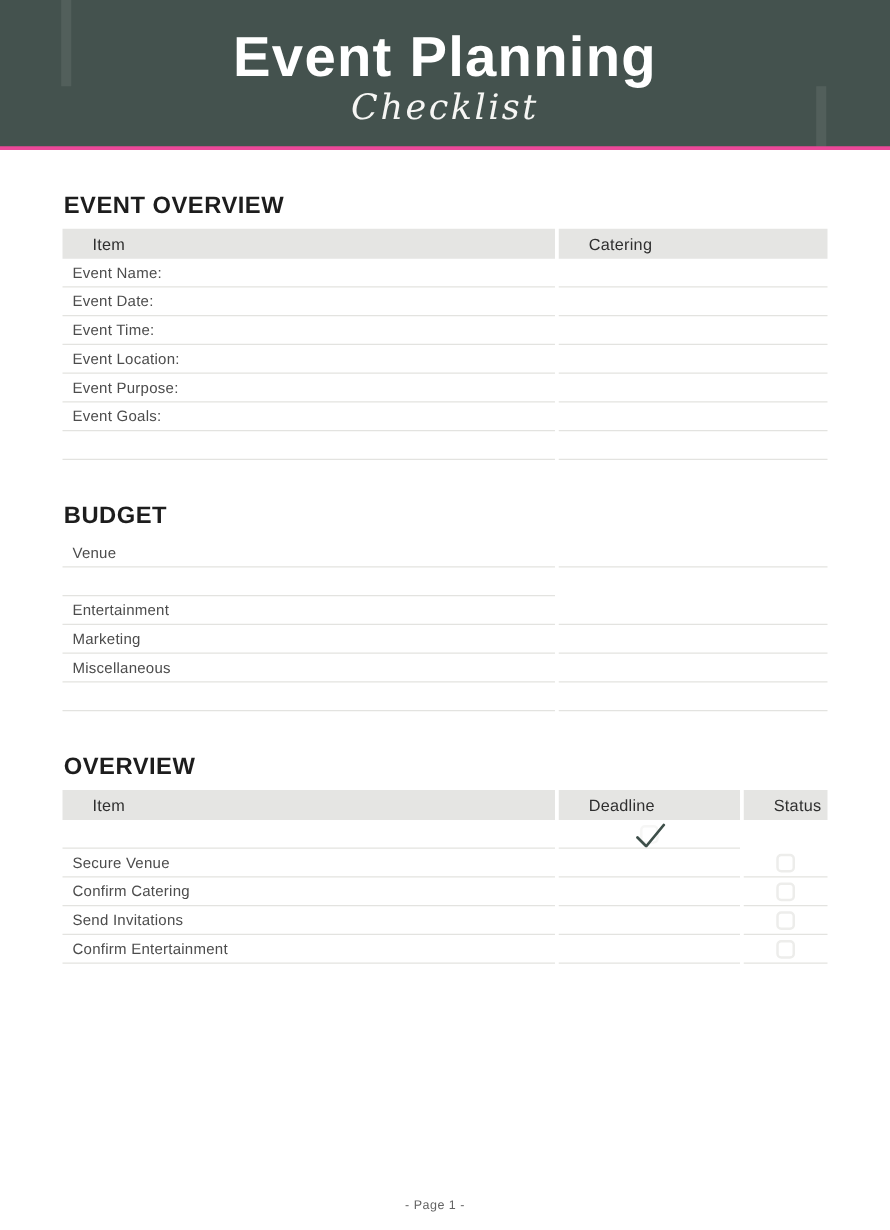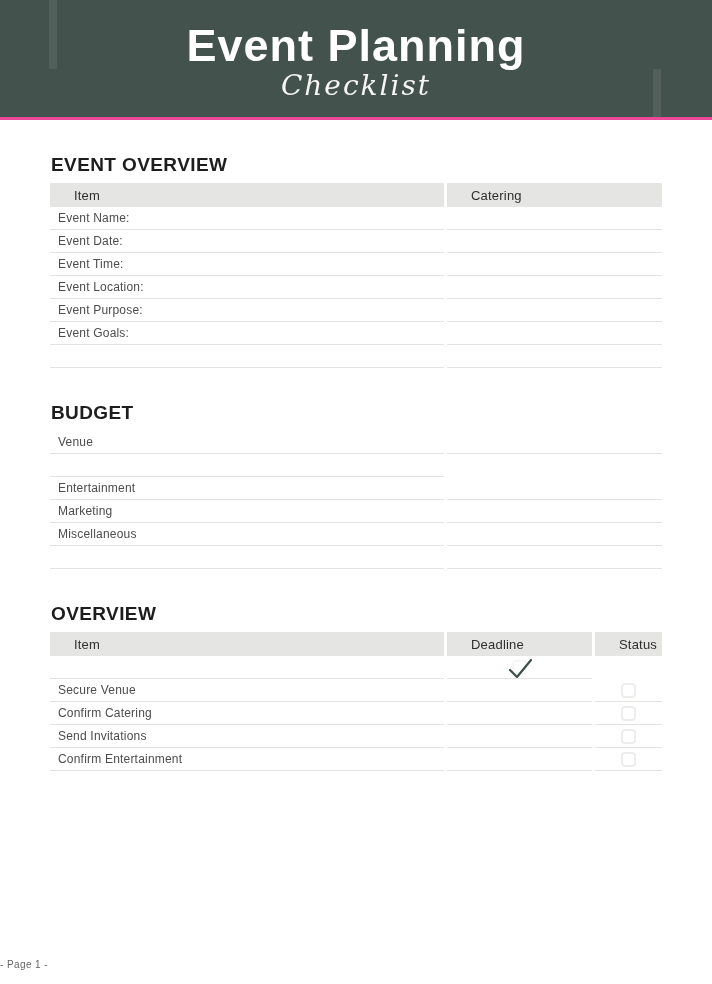--- a/index.html
+++ b/index.html
@@ -116,21 +116,21 @@
   }
   .status-cell.checked .check-icon { display: block; }
   .status-cell.checked .checkbox { opacity: 0.45; }
 
   
   .footer {
     position: absolute;
     left: 0;
     right: 16px;
     bottom: 14px;
-    text-align: left;
+    text-align: center;
     font-size: 10px;
     color: #636363;
     letter-spacing: 0.4px;
   }
 </style>
 </head>
 <body>
 
 <div class="page">
 

